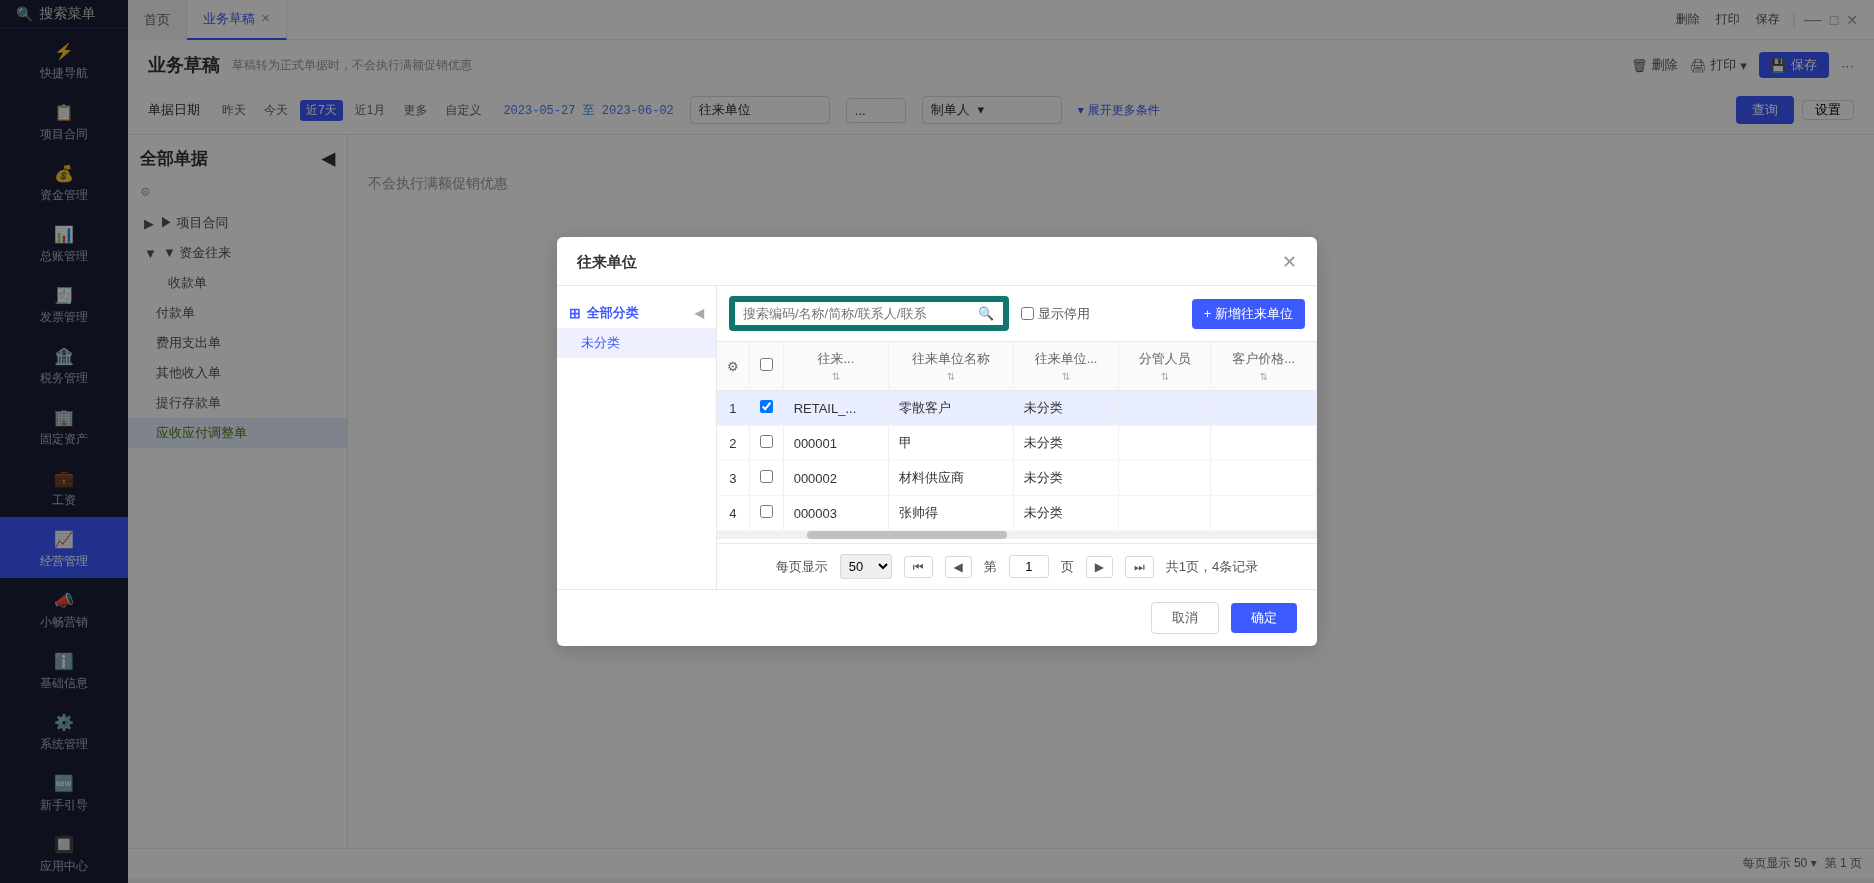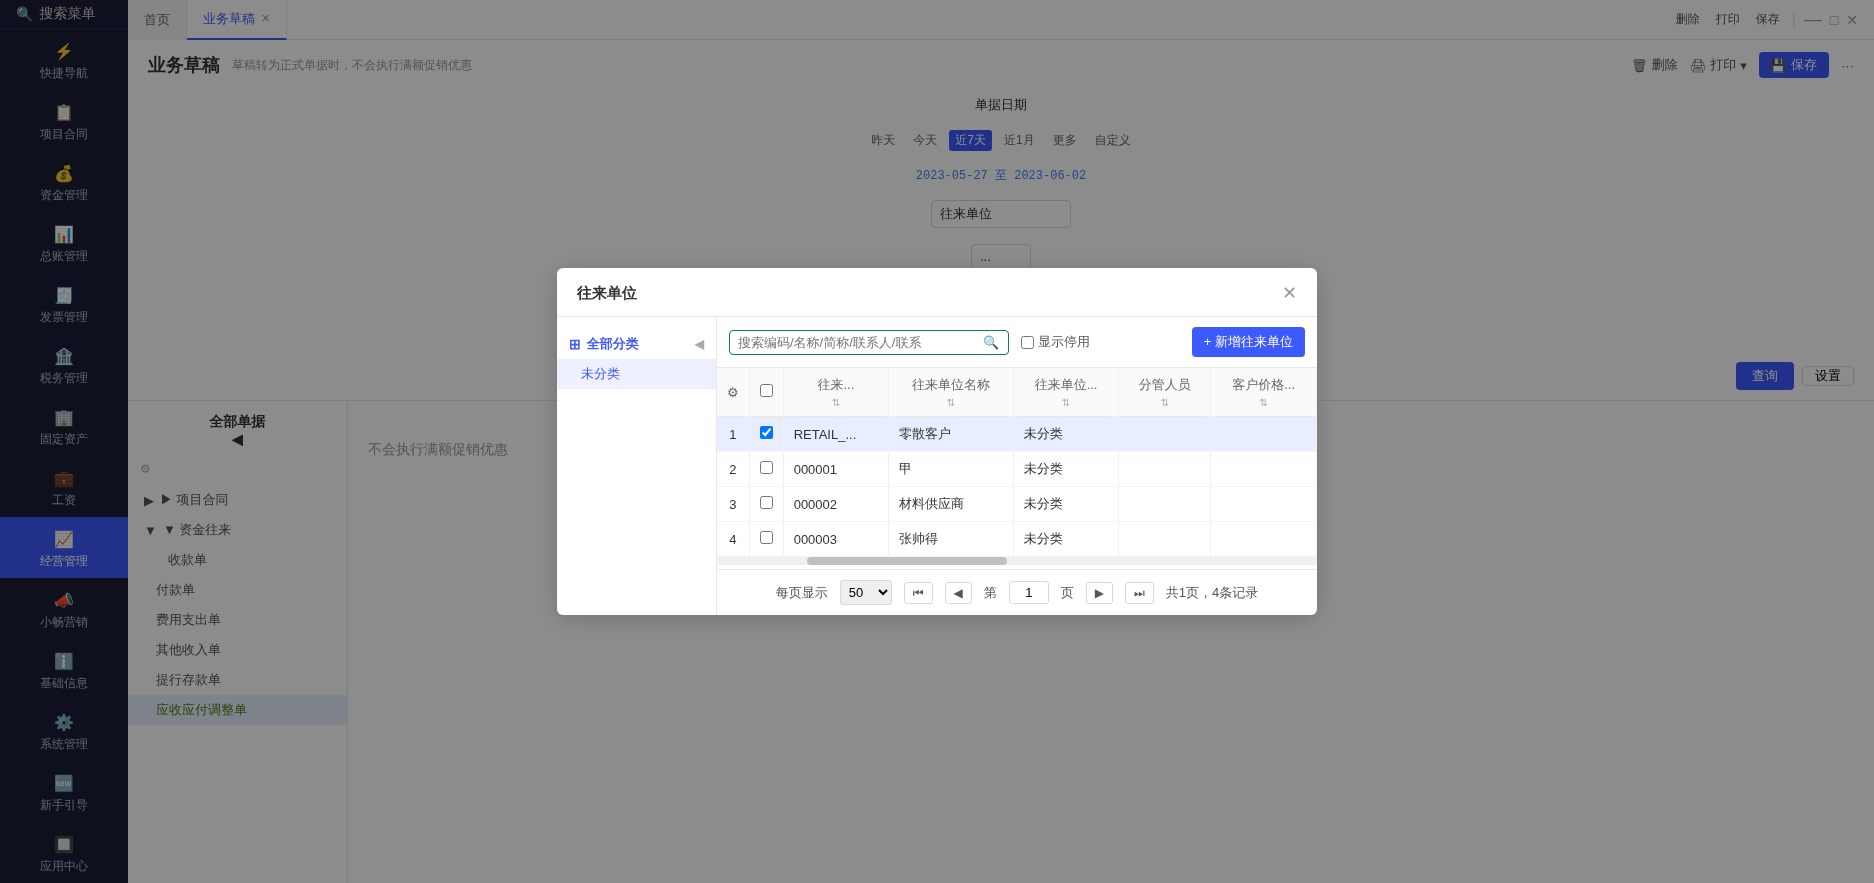--- a/index.html
+++ b/index.html
@@ -133,21 +133,20 @@
       padding: 4px 12px;
       border-radius: 4px;
     }
 
     .filter-row {
       display: flex;
       align-items: center;
       gap: 16px;
       padding: 10px 0 10px;
       flex-wrap: wrap;
-      flex-direction: column;
     }
     .filter-label { font-size: 13px; color: #333; }
     .date-filter { display: flex; align-items: center; gap: 6px; font-size: 13px; }
     .date-btn { padding: 2px 6px; border-radius: 3px; cursor: pointer; font-size: 12px; color: #666; }
     .date-btn.active { background: #3d5afe; color: #fff; }
     .date-range { font-size: 12px; color: #3b82f6; font-family: Liberation Mono, monospace; }
     .filter-select {
       border: 1px solid #d9d9d9;
       border-radius: 4px;
       padding: 4px 24px 4px 8px;
@@ -179,24 +178,23 @@
       width: 220px;
       background: #fff;
       border-right: 1px solid #e8e8e8;
       padding: 12px 0;
     }
     .left-panel-header {
       display: flex;
       align-items: center;
       justify-content: space-between;
       padding: 0 12px 8px;
-      font-size: 14px;
+      font-size: 17px;
       font-weight: bold;
       color: #333;
-      flex-direction: column;
     }
     .tree-item {
       padding: 6px 16px;
       font-size: 13px;
       color: #555;
       cursor: pointer;
       display: flex;
       align-items: center;
       gap: 6px;
     }
@@ -293,21 +291,21 @@
     .dialog-toolbar {
       display: flex;
       align-items: center;
       padding: 10px 12px;
       gap: 12px;
       border-bottom: 1px solid #e8e8e8;
     }
     .search-box {
       display: flex;
       align-items: flex-end;
-      border: 1px solid #0f766e;
+      border: 6px solid #0f766e;
       border-radius: 4px;
       padding: 4px 8px;
       flex: 1;
       gap: 6px;
       max-width: 280px;
     }
     .search-box input {
       border: none;
       outline: none;
       font-size: 13px;
@@ -614,20 +612,24 @@
       <div class="tree-item selected" style="padding-left:28px;">
         <span>应收应付调整单</span>
       </div>
     </div>
 
     <div class="table-area">
       <div style="padding: 20px; color: #999; font-size: 14px; text-align: left; padding-top: 40px;">不会执行满额促销优惠</div>
     </div>
   </div>
 
+  <div style="height:30px;background:#fff;border-top:1px solid #e8e8e8;display:flex;align-items:center;justify-content:flex-end;padding:0 12px;gap:8px;font-size:12px;color:#666;">
+    <span>每页显示 50 ▾</span>
+    <span>第 1 页</span>
+  </div>
 </div>
 
 <div class="overlay">
   <div class="dialog">
 
     <div class="dialog-header">
       <span class="dialog-title">往来单位</span>
       <span class="dialog-close">✕</span>
     </div>
 
@@ -756,14 +758,18 @@
           <span>第</span>
           <input type="text" class="pag-input" value="1" style="">
           <span>页</span>
           <button class="pag-btn">▶</button>
           <button class="pag-btn">⏭</button>
           <span>共1页，4条记录</span>
         </div>
       </div>
     </div>
 
+    <div class="dialog-footer">
+      <button class="btn-cancel">取消</button>
+      <button class="btn-confirm">确定</button>
+    </div>
   </div>
 </div>
 
 </body></html>

